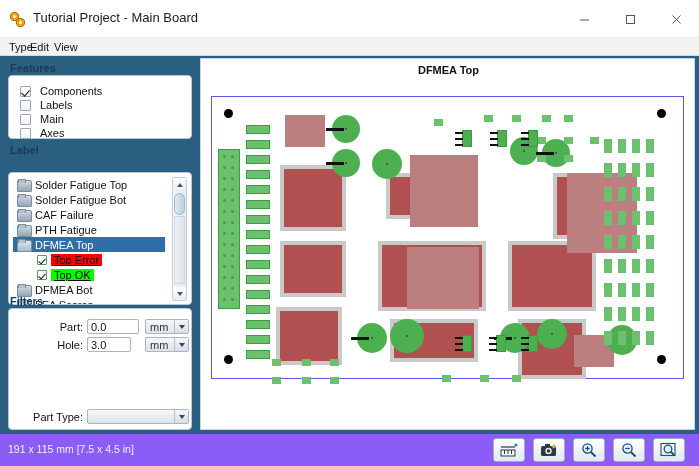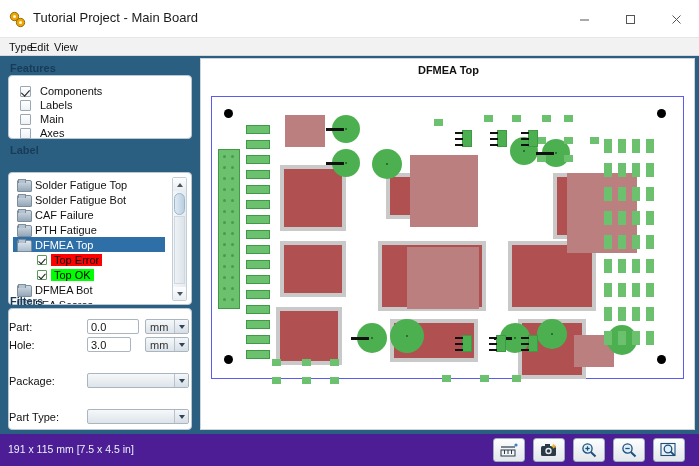--- a/index.html
+++ b/index.html
@@ -96,21 +96,21 @@
     background:linear-gradient(#cfd9e2,#94a7b8);
     border:1px solid #7c8d9c; border-radius:1px 2px 1px 1px;
   }
   .folder::after {
     content:""; position:absolute; left:1px; top:0px; width:6px; height:3px;
     background:#b4c2cf; border:1px solid #7c8d9c; border-bottom:none;
     border-radius:1px 1px 0 0;
   }
   .folder.open::before { background:linear-gradient(#dfe8ef,#a8bccd); }
   .layer-txt { font-size:11px; color:#111; }
-  .tag { padding:0 3px; font-size:11px; color:#000; line-height:12px; }
+  .tag { padding:0 3px; font-size:11px; color:#000; line-height:12px;text-decoration:underline; }
   .cb-sm {
     width:10px; height:10px; border:1px solid #5a9a5a; border-radius:1px;
     background:#ffffff; position:relative; flex:none; margin-right:4px;
   }
   .cb-sm::after {
     content:""; position:absolute; left:2px; top:1px;
     width:3px; height:6px; border:solid #1c1c1c;
     border-width:0 1.5px 1.5px 0; transform:rotate(42deg);
   }
   .vscroll {
@@ -140,21 +140,21 @@
     position:absolute; left:1px; top:38px; width:11px; height:68px;
     background:linear-gradient(90deg,#eef2f5,#dde4ea);
     border:1px solid #cfd8df;
   }
 
   
   #filters-label { left:6px; top:237px; }
   #filters-box  { left:4px; top:250px; width:184px; height:122px; }
   .frow { position:absolute; left:0; width:184px; height:16px; }
   .flabel {
-    position:absolute; left:0; width:74px; text-align:left;
+    position:absolute; left:0; width:74px; text-align:right;
     font-size:11px; color:#111; line-height:16px;
   }
   .finput {
     position:absolute; left:78px; height:15px;
     background:#ffffff; border:1px solid #a9b5bf; border-radius:2px;
     font-size:11px; color:#111; line-height:14px; padding-left:3px;
     overflow:hidden; white-space:nowrap;
   }
   .fcombo {
     position:absolute; height:15px;
@@ -186,21 +186,21 @@
   .board {
     position:absolute; left:10px; top:37px; width:473px; height:283px;
     border:1px solid #5b5bf0; background:#ffffff;
   }
   .cmp { position:absolute; }
   .hole { position:absolute; width:9px; height:9px; background:#000; border-radius:50%; }
 
   
   .statusbar {
     position:absolute; left:0; top:434px; width:699px; height:32px;
-    background:#4c1d95;
+    background:#8b5cf6;
   }
   .status-text {
     position:absolute; left:8px; top:9px; font-size:10.5px; color:#eaf2f8;
     white-space:nowrap;
   }
   .tbtn {
     position:absolute; top:4px; width:32px; height:24px;
     background:linear-gradient(#fdfdfd,#e3e8ec);
     border:1px solid #9fb0bd; border-radius:3px;
     display:flex; align-items:center; justify-content:center;
@@ -340,29 +340,20 @@
           <span class="finput" style="width:44px">3.0</span>
           <span class="fcombo" style="left:136px; width:44px">
             <span>mm</span>
             <span class="arrowbox">
                 <i></i>
               </span>
           </span>
         </div>
 
 
-        <div class="frow" style="top:64px">
-          <span class="flabel">Package:</span>
-          <span class="fcombo" style="left:78px; width:102px">
-            <span></span>
-            <span class="arrowbox">
-                <i></i>
-              </span>
-          </span>
-        </div>
 
 
         <div class="frow" style="top:100px">
           <span class="flabel">Part Type:</span>
           <span class="fcombo" style="left:78px; width:102px">
             <span></span>
             <span class="arrowbox">
                 <i></i>
               </span>
           </span>

